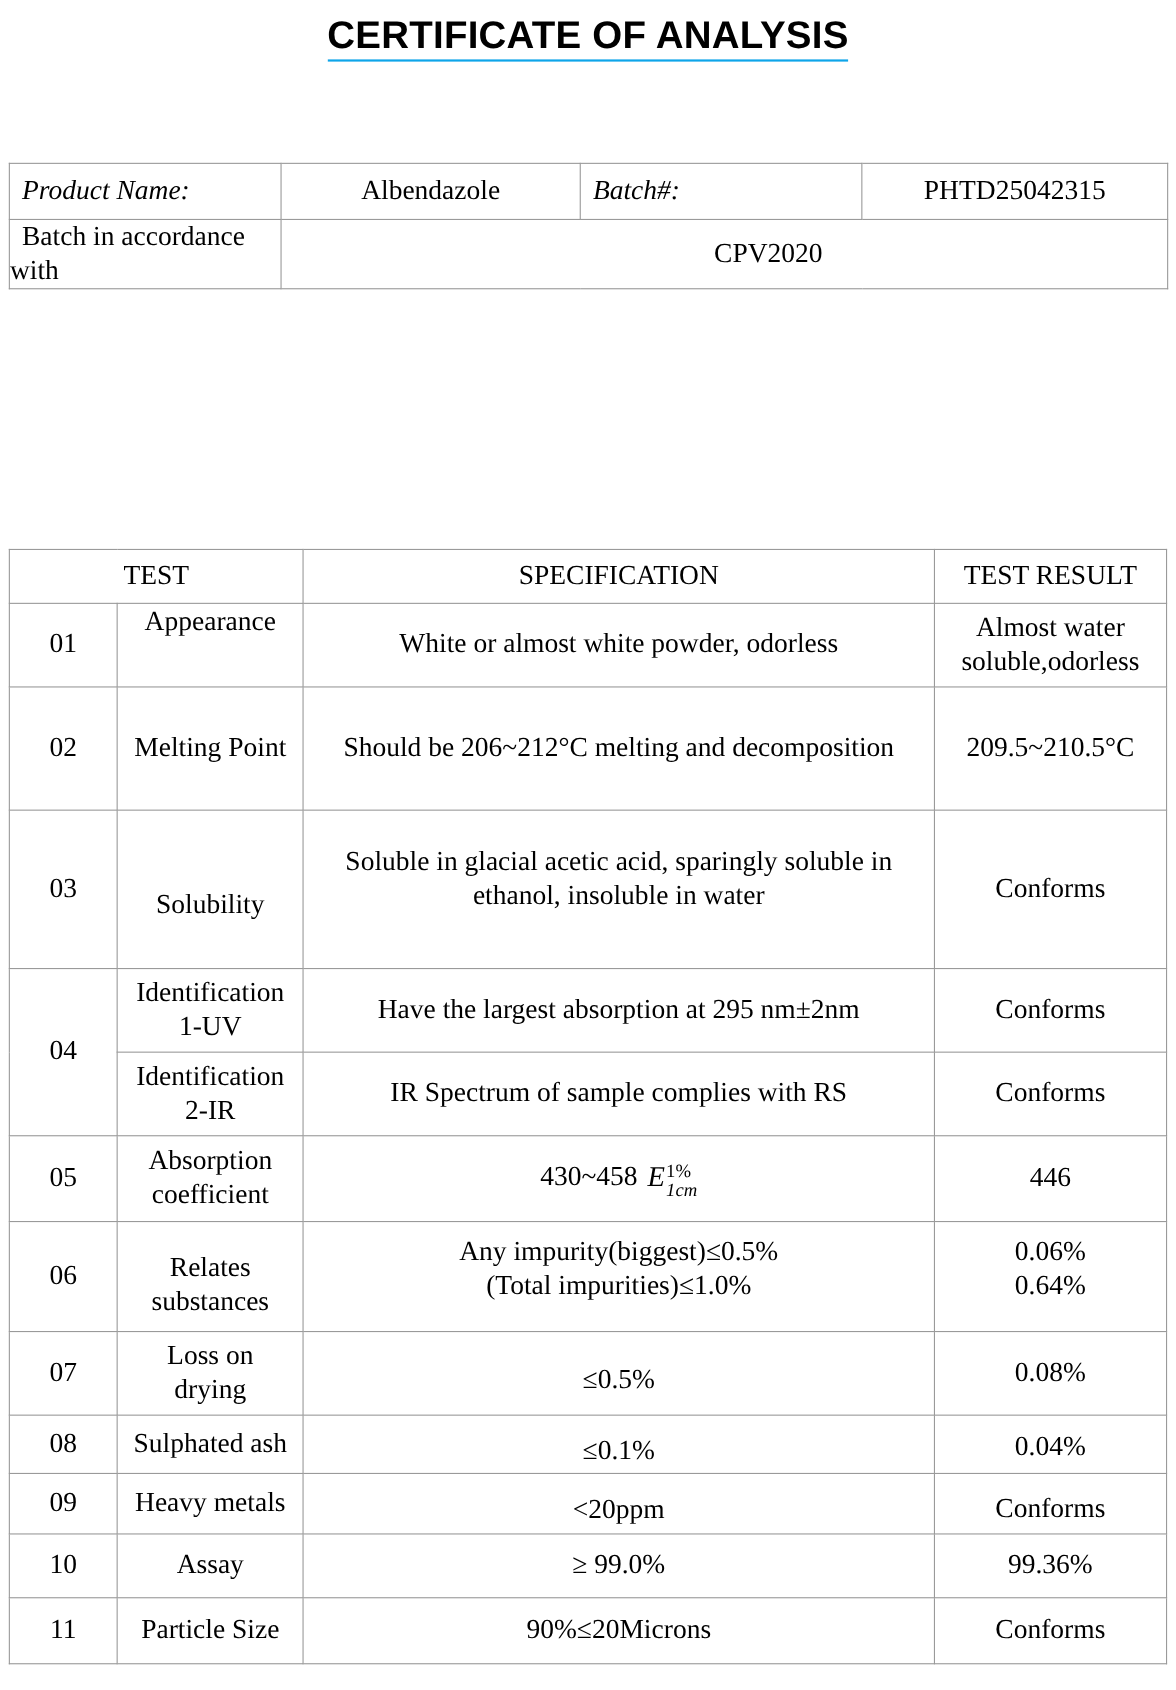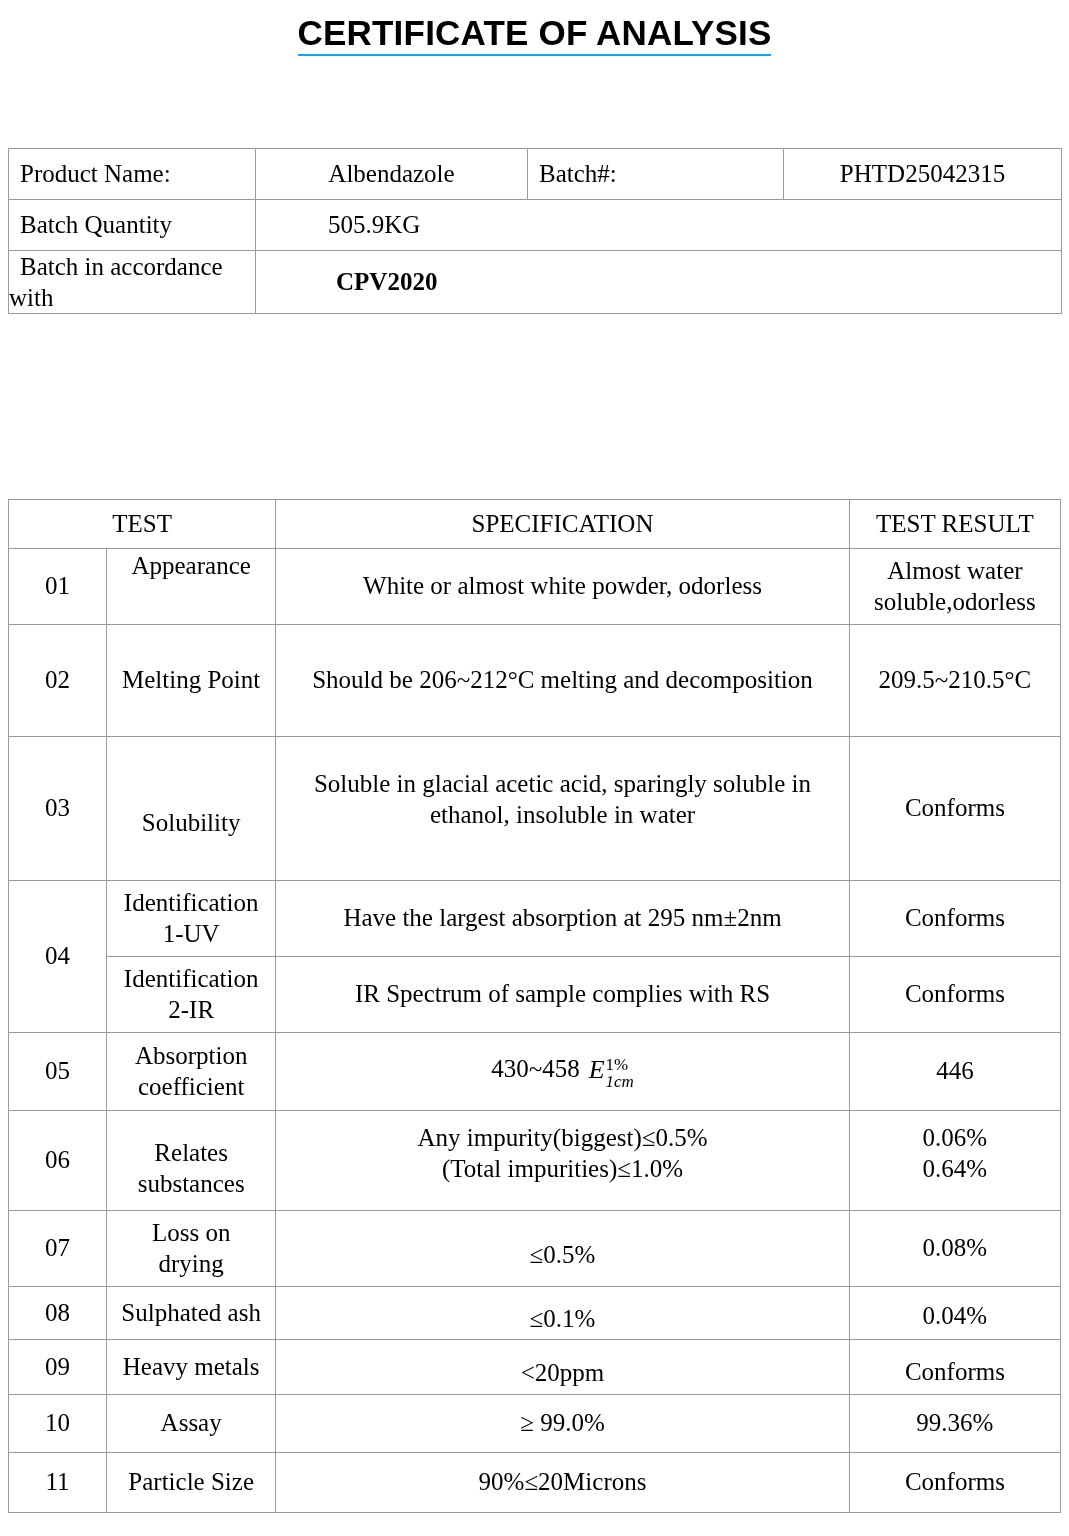--- a/index.html
+++ b/index.html
@@ -56,43 +56,43 @@
     left: 8px;
     top: 148px;
     width: 1053px;
   }
   .info-table td {
     height: 50px;
   }
   .info-label {
     padding-left: 11px;
     text-align: left;
+    font-style: italic;
   }
   .info-value {
     text-align: center;
   }
   .info-value-left {
     text-align: left;
     padding-left: 72px;
   }
   .cell-accordance {
     padding-left: 11px;
     text-align: left;
     line-height: 1.24;
     height: 80px;
   }
   .cell-accordance .line2 {
     display: block;
     margin-left: -11px;
   }
   .cell-cpv {
-    text-align: left;
+    text-align: center;
     padding-left: 80px;
     vertical-align: middle;
-    font-weight: bold;
   }
 
   
   .results-table {
     position: absolute;
     left: 8px;
     top: 499px;
     width: 1053px;
   }
   .results-table td {
@@ -163,24 +163,20 @@
     <col style="width:278px">
   </colgroup>
   <tbody>
     <tr>
       <td class="info-label">Product Name:</td>
       <td class="info-value">Albendazole</td>
       <td class="info-label">Batch#:</td>
       <td class="info-value">PHTD25042315</td>
     </tr>
     <tr>
-      <td class="info-label">Batch Quantity</td>
-      <td class="info-value-left" colspan="3">505.9KG</td>
-    </tr>
-    <tr>
       <td class="cell-accordance">
         <span>Batch in accordance</span>
         <span class="line2">with</span>
       </td>
       <td class="cell-cpv" colspan="3">CPV2020</td>
     </tr>
   </tbody>
 </table>
 
 <table class="results-table">

